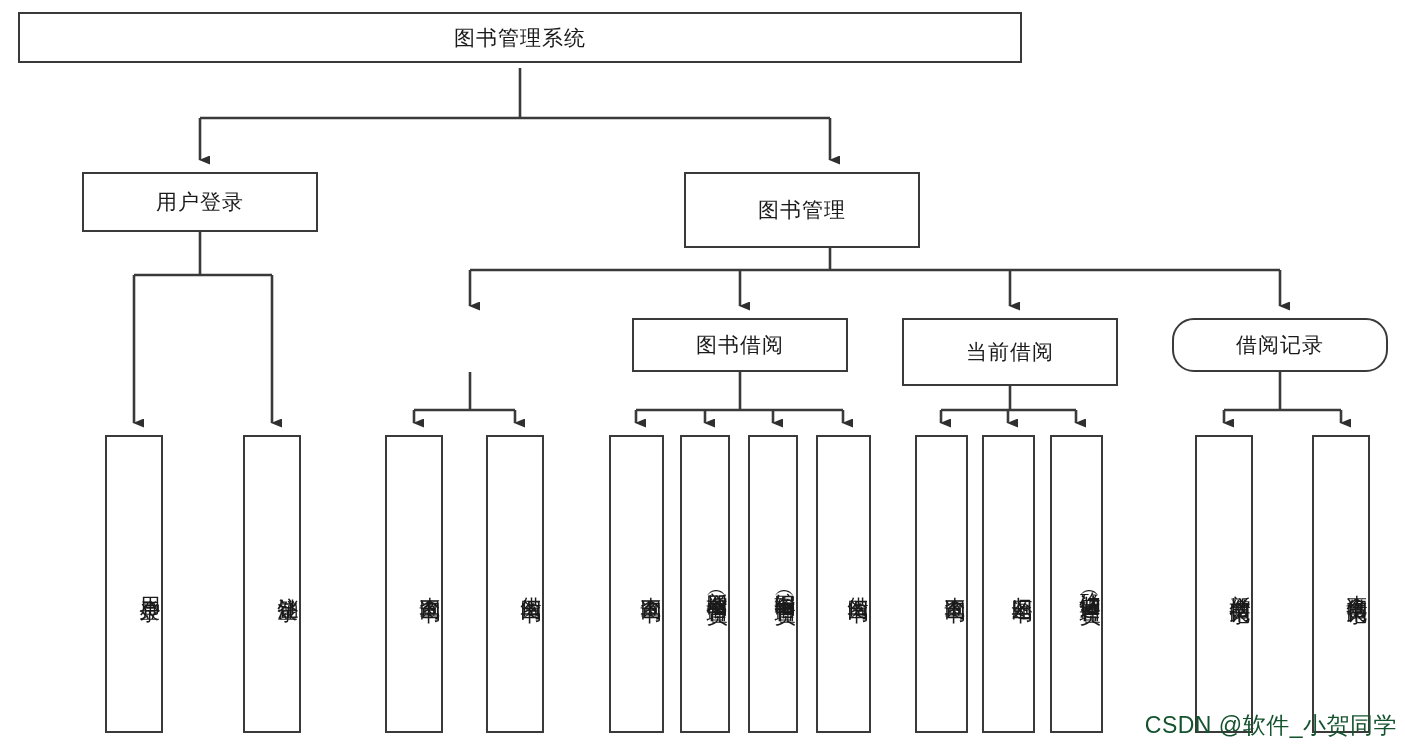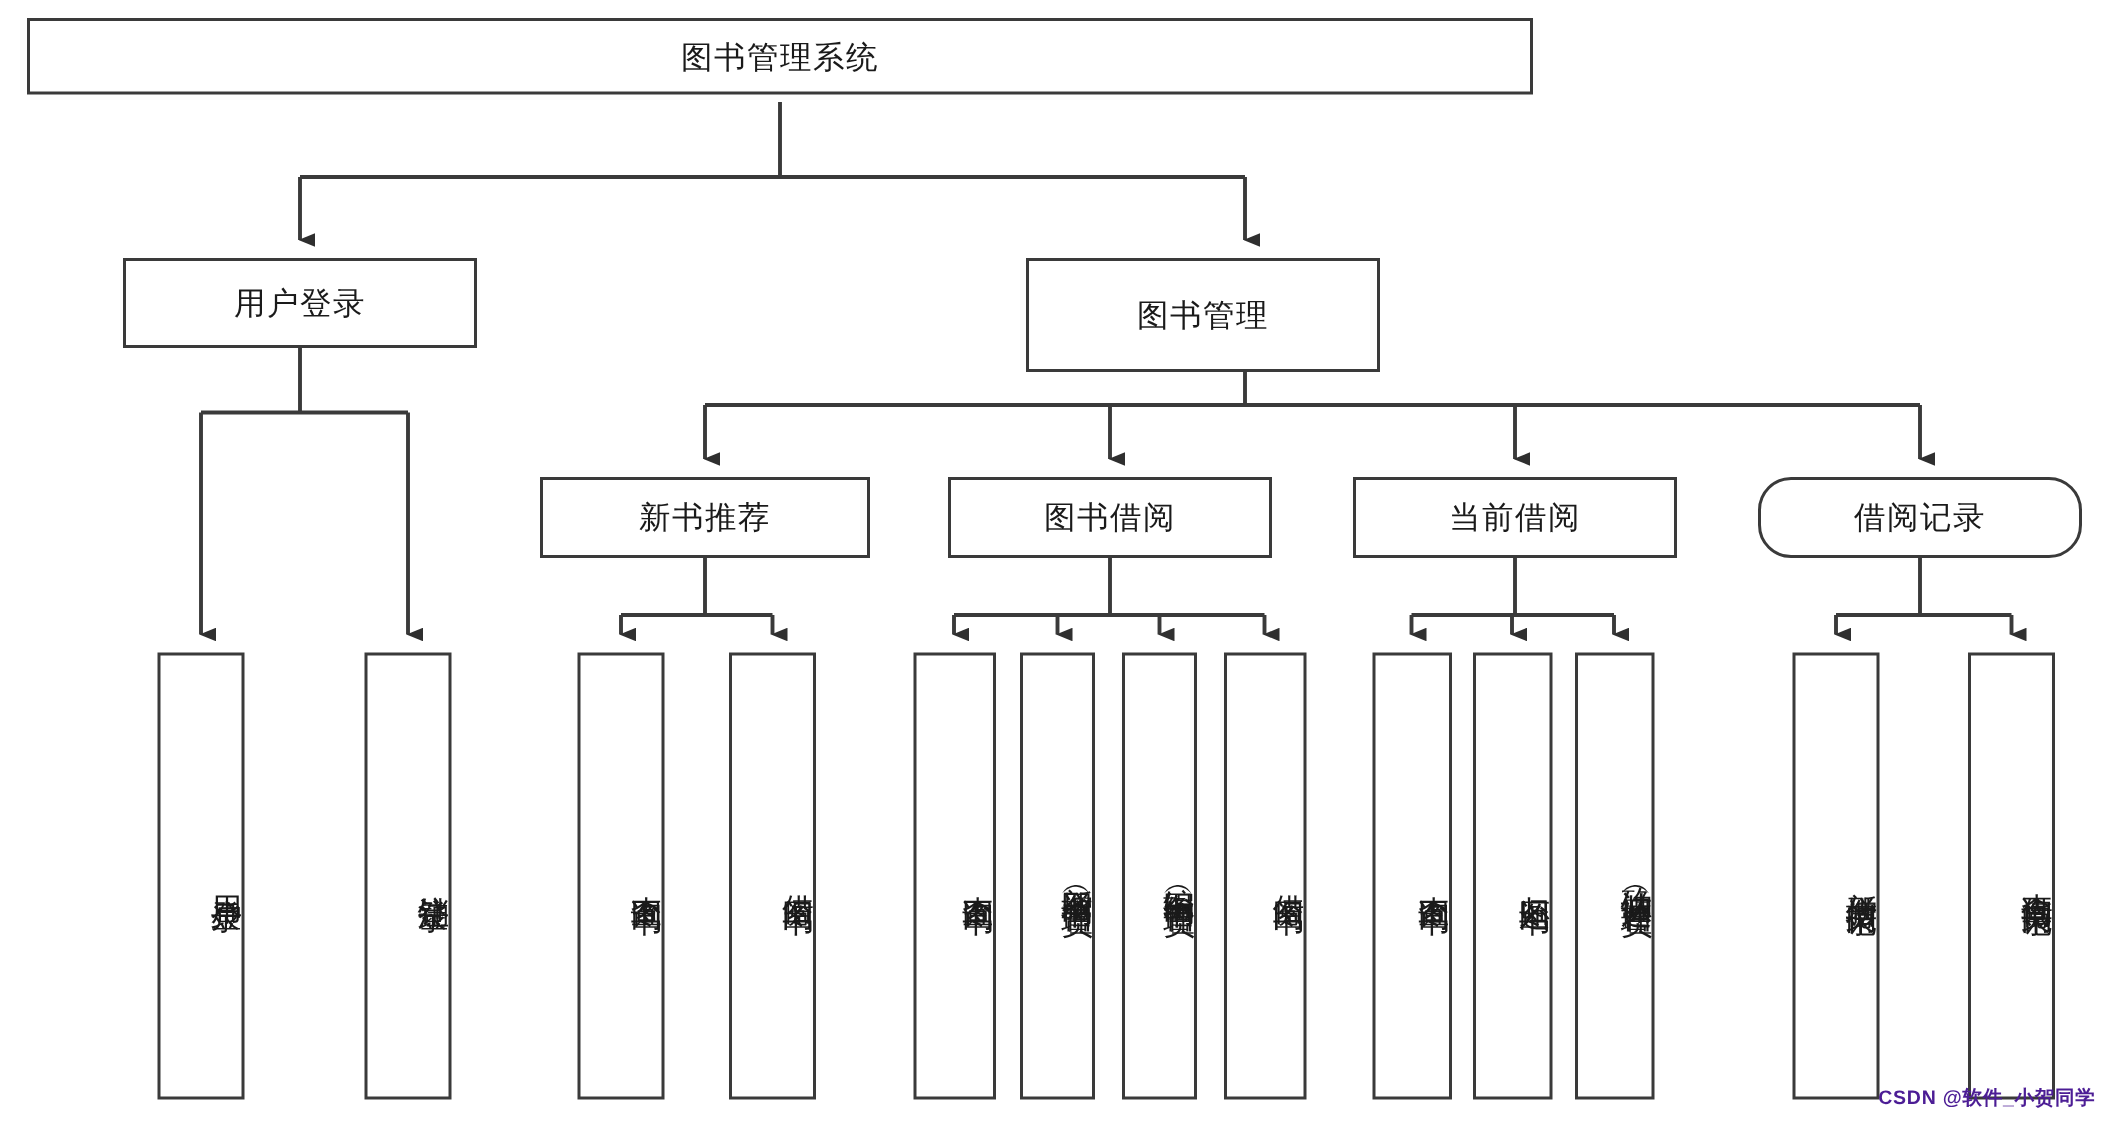--- a/index.html
+++ b/index.html
@@ -13,22 +13,22 @@
         border:2px solid #3a3a3a;display:flex;align-items:center;
         justify-content:center;color:#1a1a1a;}
 
   .node.h{font-size:21px;letter-spacing:1px;white-space:nowrap;}
 
   .node.v{writing-mode:vertical-rl;text-orientation:upright;
           font-size:21px;letter-spacing:2px;line-height:1.05;
           padding-top:8px;padding-bottom:8px;
           align-items:flex-start;justify-content:center;}
 
-  #watermark{position:absolute;right:8px;bottom:6px;font-size:13px;
-             color:#4c1d95;white-space:nowrap;letter-spacing:0.5px;font-weight:bold;}
+  #watermark{position:absolute;right:8px;bottom:6px;font-size:23px;
+             color:#14532d;white-space:nowrap;letter-spacing:0.5px;}
 </style>
 </head>
 <body>
 
 <div id="canvas">
 
   <svg id="wires" viewBox="0 0 1405 747" xmlns="http://www.w3.org/2000/svg">
     <defs>
       <marker id="arw" markerWidth="9" markerHeight="11" refX="4.5" refY="10" orient="auto" markerUnits="userSpaceOnUse">
         <path d="M0,0 L9,0 L4.5,11 Z" fill="#2f2f2f"></path>
@@ -76,23 +76,22 @@
       <path d="M1224,410 L1224,423" marker-end="url(#arw)"></path>
       <path d="M1341,410 L1341,423" marker-end="url(#arw)"></path>
     </g>
   </svg>
 
   <div class="node h" style="left:18px;top:12px;width:1004px;height:51px;">图书管理系统</div>
 
   <div class="node h" style="left:82px;top:172px;width:236px;height:60px;">用户登录</div>
   <div class="node h" style="left:684px;top:172px;width:236px;height:76px;">图书管理</div>
 
-  <div class="node h" style="left:360px;top:318px;width:220px;height:54px;">新书推荐</div>
   <div class="node h" style="left:632px;top:318px;width:216px;height:54px;">图书借阅</div>
-  <div class="node h" style="left:902px;top:318px;width:216px;height:54px;">当前借阅</div>
+  <div class="node h" style="left:902px;top:318px;width:216px;height:68px;">当前借阅</div>
   <div class="node h" style="left:1172px;top:318px;width:216px;height:54px;border-radius:22px;">借阅记录</div>
 
   <div class="node v" style="left:105px;top:435px;width:58px;height:298px;">用户登录</div>
   <div class="node v" style="left:243px;top:435px;width:58px;height:298px;">注销登录</div>
 
   <div class="node v" style="left:385px;top:435px;width:58px;height:298px;">查询图书</div>
   <div class="node v" style="left:486px;top:435px;width:58px;height:298px;">借阅图书</div>
 
   <div class="node v" style="left:609px;top:435px;width:55px;height:298px;">查询图书</div>
   <div class="node v" style="left:680px;top:435px;width:50px;height:298px;">新增图书（管理员）</div>

